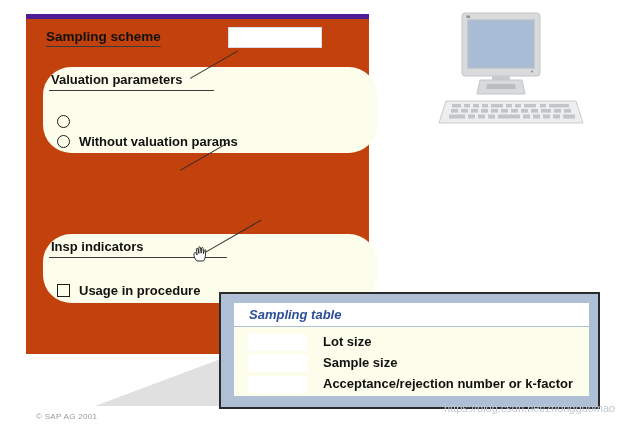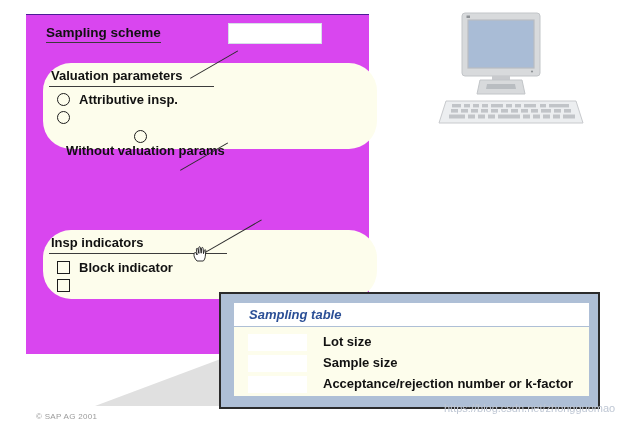--- a/index.html
+++ b/index.html
@@ -27,22 +27,22 @@
     z-index: 1;
   }
 
   
   .panel {
     position: absolute;
     left: 26px;
     top: 14px;
     width: 343px;
     height: 340px;
-    background: #d946ef;
-    border-top: 1px solid #4c1d95;
+    background: #c2410c;
+    border-top: 5px solid #4c1d95;
     box-sizing: border-box;
     z-index: 3;
   }
 
   
   .panel-header {
     position: absolute;
     left: 0px;
     top: 8px;
     width: 100%;
@@ -247,43 +247,36 @@
 <div class="panel">
 
   <div class="panel-header">
     <div class="panel-header-label">Sampling scheme</div>
     <div class="scheme-field" title=""></div>
   </div>
 
   <div class="group" id="grp0" style="top:48px;height:86px;">
     <div class="group-title">Valuation parameters</div>
     <div class="group-rule" style="top:23px;width:165px;"></div>
-    <div class="opt-row" style="left:14px;top:29px;">
-      <span class="radio"></span>
-      <span class="opt-label">Attributive insp.</span>
-    </div>
     <div class="opt-row" style="left:14px;top:48px;">
       <span class="radio"></span>
     </div>
-    <div class="opt-row" style="left:14px;top:67px;flex-direction:column;">
+    <div class="opt-row" style="left:14px;top:67px;">
       <span class="radio"></span>
       <span class="opt-label">Without valuation params</span>
     </div>
   </div>
 
 
   <div class="group" id="grp2" style="top:215px;height:69px;">
     <div class="group-title">Insp indicators</div>
     <div class="group-rule" style="top:23px;width:178px;"></div>
-    <div class="opt-row" style="left:14px;top:30px;">
-      <span class="checkbox"></span>
-      <span class="opt-label">Block indicator</span>
-    </div>
     <div class="opt-row" style="left:14px;top:49px;">
       <span class="checkbox"></span>
+      <span class="opt-label">Usage in procedure</span>
     </div>
   </div>
 </div>
 
 <div class="leader" style="left:190px;top:78px;width:55px;transform:rotate(-30deg);"></div>
 <div class="leader" style="left:180px;top:170px;width:55px;transform:rotate(-30deg);"></div>
 <div class="leader" style="left:205px;top:252px;width:65px;transform:rotate(-30deg);"></div>
 
 <div class="hand-cursor">
   <svg viewBox="0 0 18 20" width="18" height="20">

